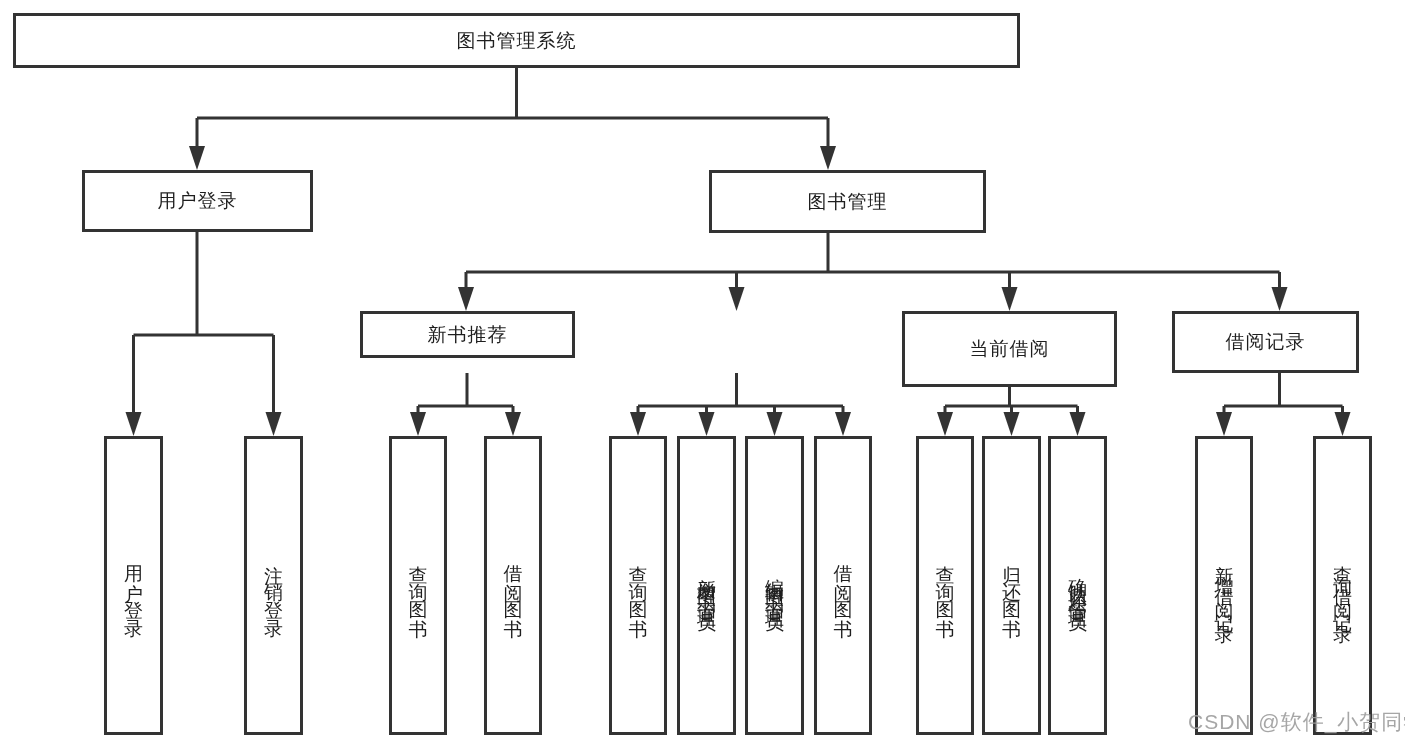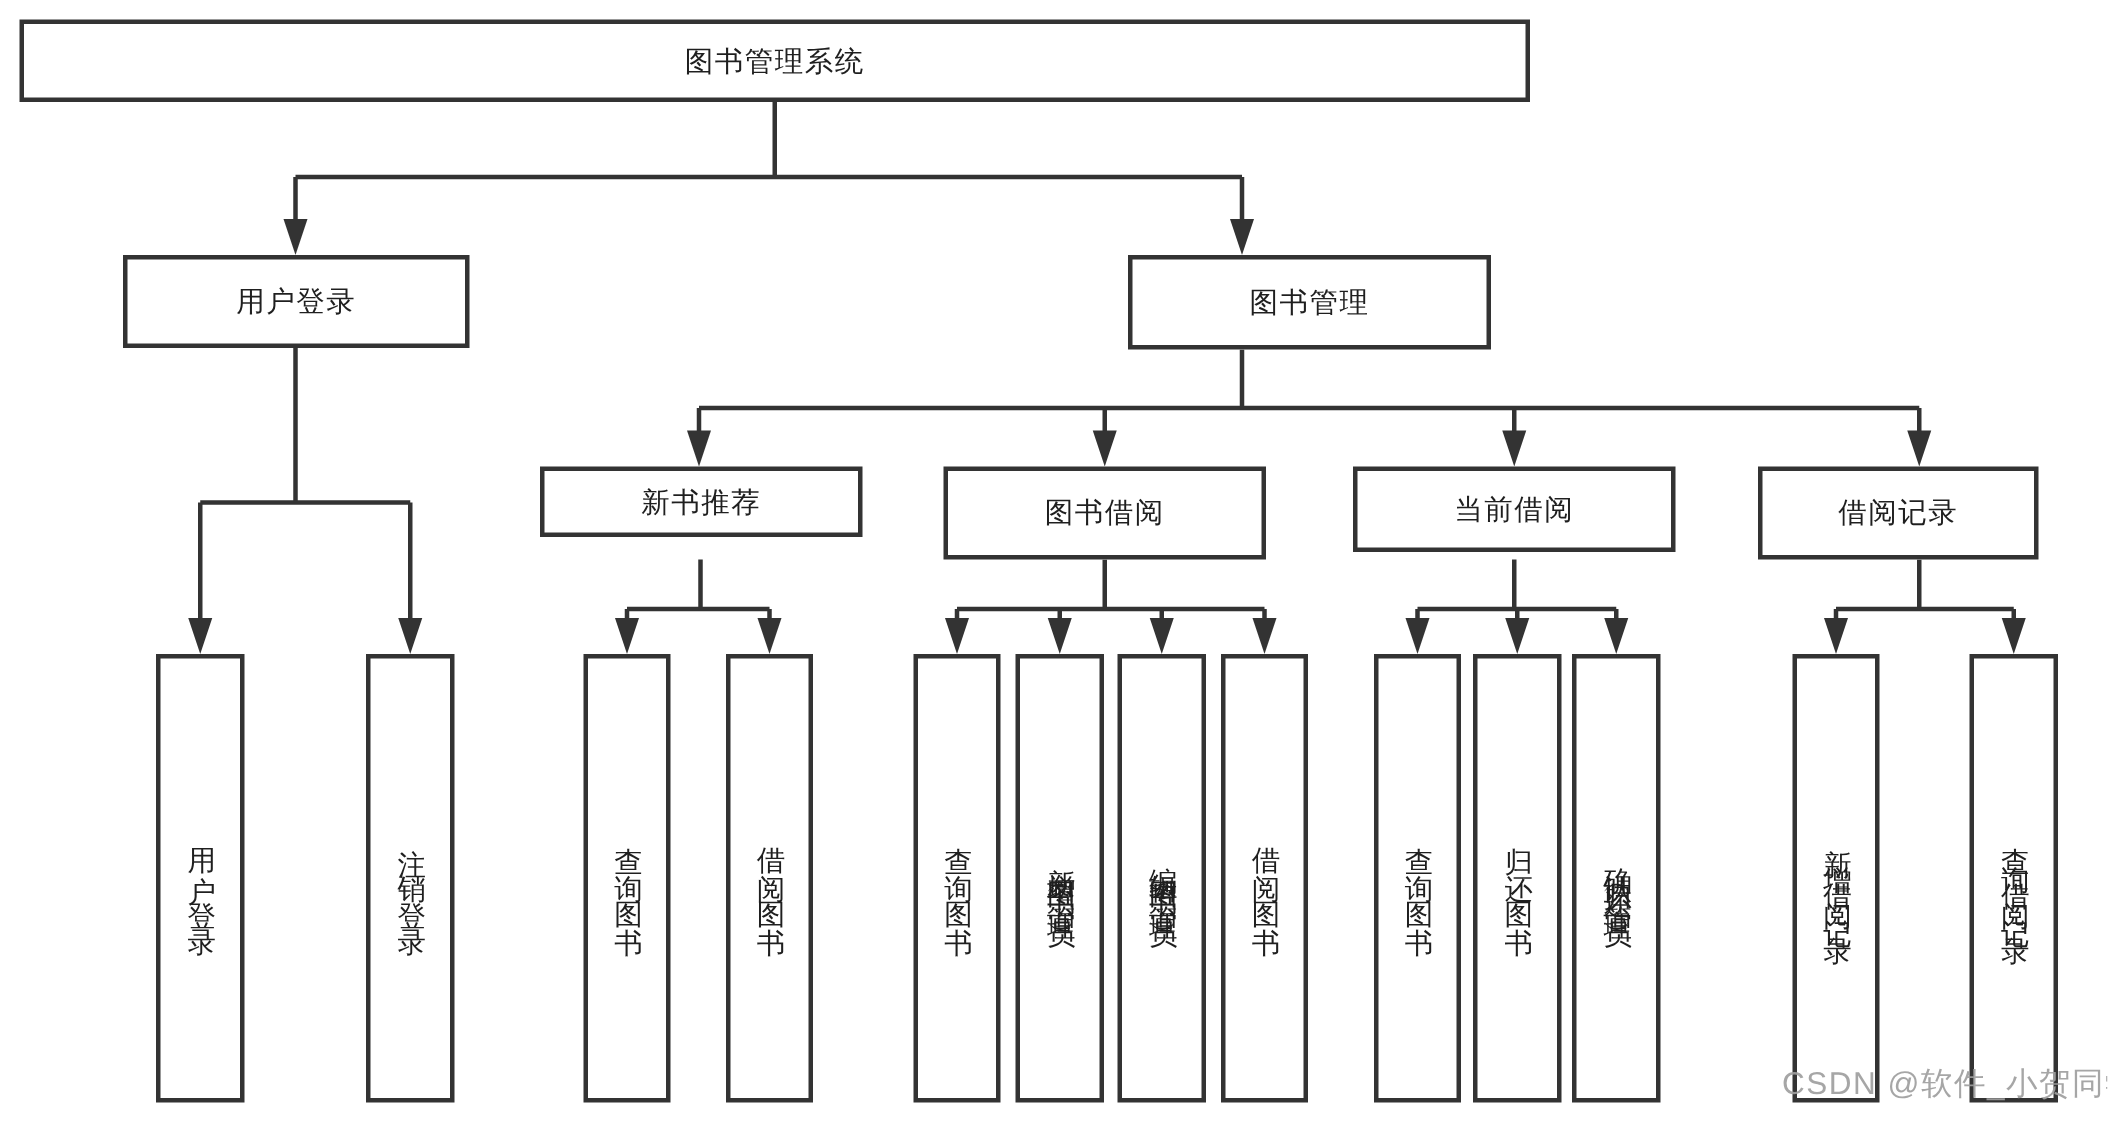--- a/index.html
+++ b/index.html
@@ -94,25 +94,24 @@
       <polygon points="1069.5,412 1085.5,412 1077.5,436"></polygon>
 
       <polygon points="1216,412 1232,412 1224,436"></polygon>
       <polygon points="1334.5,412 1350.5,412 1342.5,436"></polygon>
     </g>
   </svg>
 
   <div class="node" style="left:13px; top:13px; width:1007px; height:55px;">图书管理系统</div>
 
   <div class="node" style="left:82px; top:170px; width:231px; height:62px;">用户登录</div>
-  <div class="node" style="left:752px; top:170px; width:242px; height:63px;">图书管理</div>
+  <div class="node" style="left:709px; top:170px; width:277px; height:63px;">图书管理</div>
 
   <div class="node" style="left:360px; top:311px; width:215px; height:47px;">新书推荐</div>
-  <div class="node" style="left:629px; top:311px; width:215px; height:62px;">图书借阅</div>
-  <div class="node" style="left:902px; top:311px; width:215px; height:57px;">当前借阅</div>
+  <div class="node" style="left:902px; top:311px; width:215px; height:76px;">当前借阅</div>
   <div class="node" style="left:1172px; top:311px; width:187px; height:62px;">借阅记录</div>
 
   <div class="node vnode" style="left: 104px; top: 436px; width: 59px; height: 299px; letter-spacing: 18px;">用户登录</div>
   <div class="node vnode" style="left: 244px; top: 436px; width: 59px; height: 299px; letter-spacing: 18px;">注销登录</div>
 
   <div class="node vnode" style="left: 389px; top: 436px; width: 58px; height: 299px; letter-spacing: 18px;">查询图书</div>
   <div class="node vnode" style="left: 484px; top: 436px; width: 58px; height: 299px; letter-spacing: 18px;">借阅图书</div>
 
   <div class="node vnode" style="left: 609px; top: 436px; width: 58px; height: 299px; letter-spacing: 18px;">查询图书</div>
   <div class="node vnode" style="left: 677px; top: 436px; width: 59px; height: 299px; letter-spacing: 5px;">新增图书（管理员）</div>

